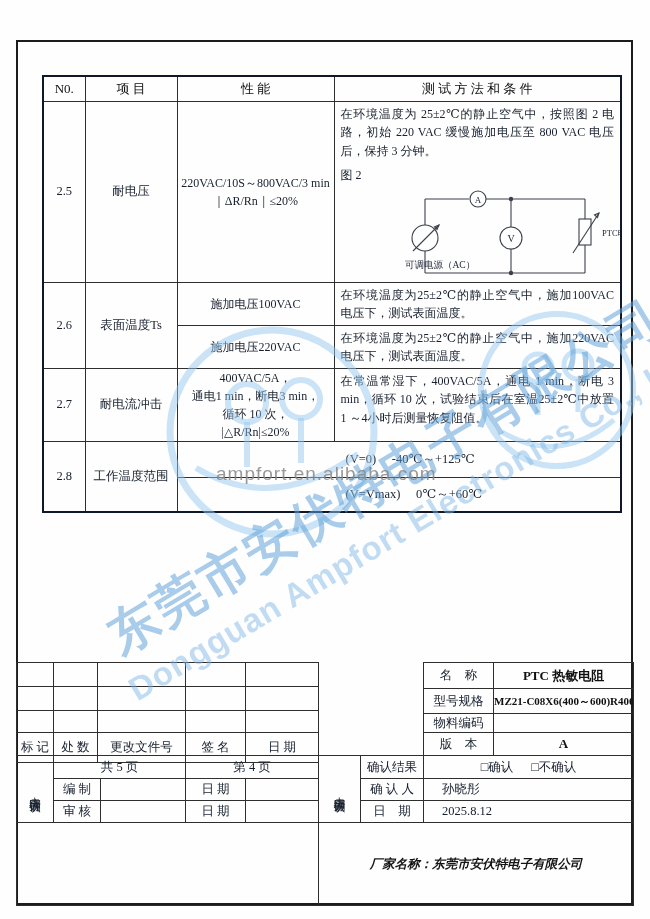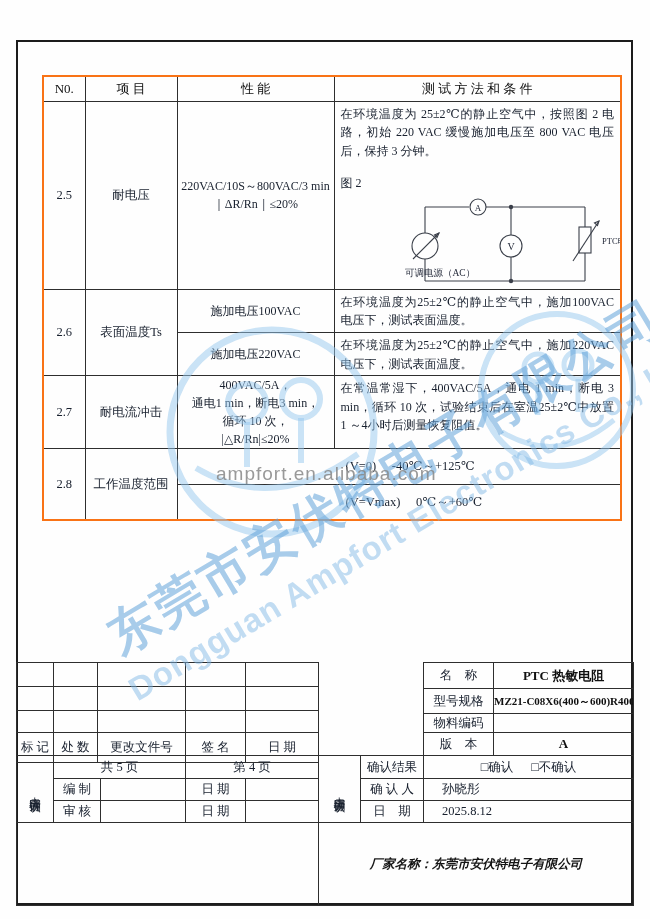--- a/index.html
+++ b/index.html
@@ -7,27 +7,27 @@
   body { font-family:"Liberation Serif","DejaVu Serif",serif; color:#1c2333; }
   #page { position:relative; width:650px; height:919px; background:#fefefe; overflow:hidden; }
   #page-border { position:absolute; left:16px; top:40px; width:617px; height:865px;
                  border:2px solid #1c1c1c; }
 
   table { border-collapse:collapse; table-layout:fixed; }
   td { border:1px solid #2e2e2e; padding:0; overflow:hidden; vertical-align:middle;
        text-align:center; font-size:12.5px; color:#18202e; }
 
   
-  .main-table { position:absolute; left:42px; top:75px; width:578px; border:2px solid #f97316; z-index:2; }
+  .main-table { position:absolute; left:42px; top:75px; width:578px; border:2px solid #0f172a; z-index:2; }
   .main-table td { background:transparent; }
   .hdr td { font-size:13px; color:#111; }
   .method { text-align:justify; vertical-align:top; padding:3px 6px 2px 6px; font-size:12px; line-height:1.55; }
   .perf { font-size:12px; line-height:1.5; }
   .nowrap { white-space:nowrap; }
-  .fig-label { text-align:left; margin-top:14px; }
+  .fig-label { text-align:left; margin-top:6px; }
   .merge-range { text-align:left; padding-left:168px; font-size:12.5px; }
 
   
   .circuit { display:block; margin:4px 0 0 38px; }
   .circuit line, .circuit rect, .circuit circle, .circuit path { stroke:#3a3f49; fill:none; stroke-width:1.1; }
   .circuit .dot { fill:#3a3f49; stroke:none; }
   .circuit text { fill:#222838; stroke:none; font-family:"Liberation Serif","DejaVu Serif",serif; }
 
   
   .sec { position:absolute; z-index:2;border-radius:21px; }

